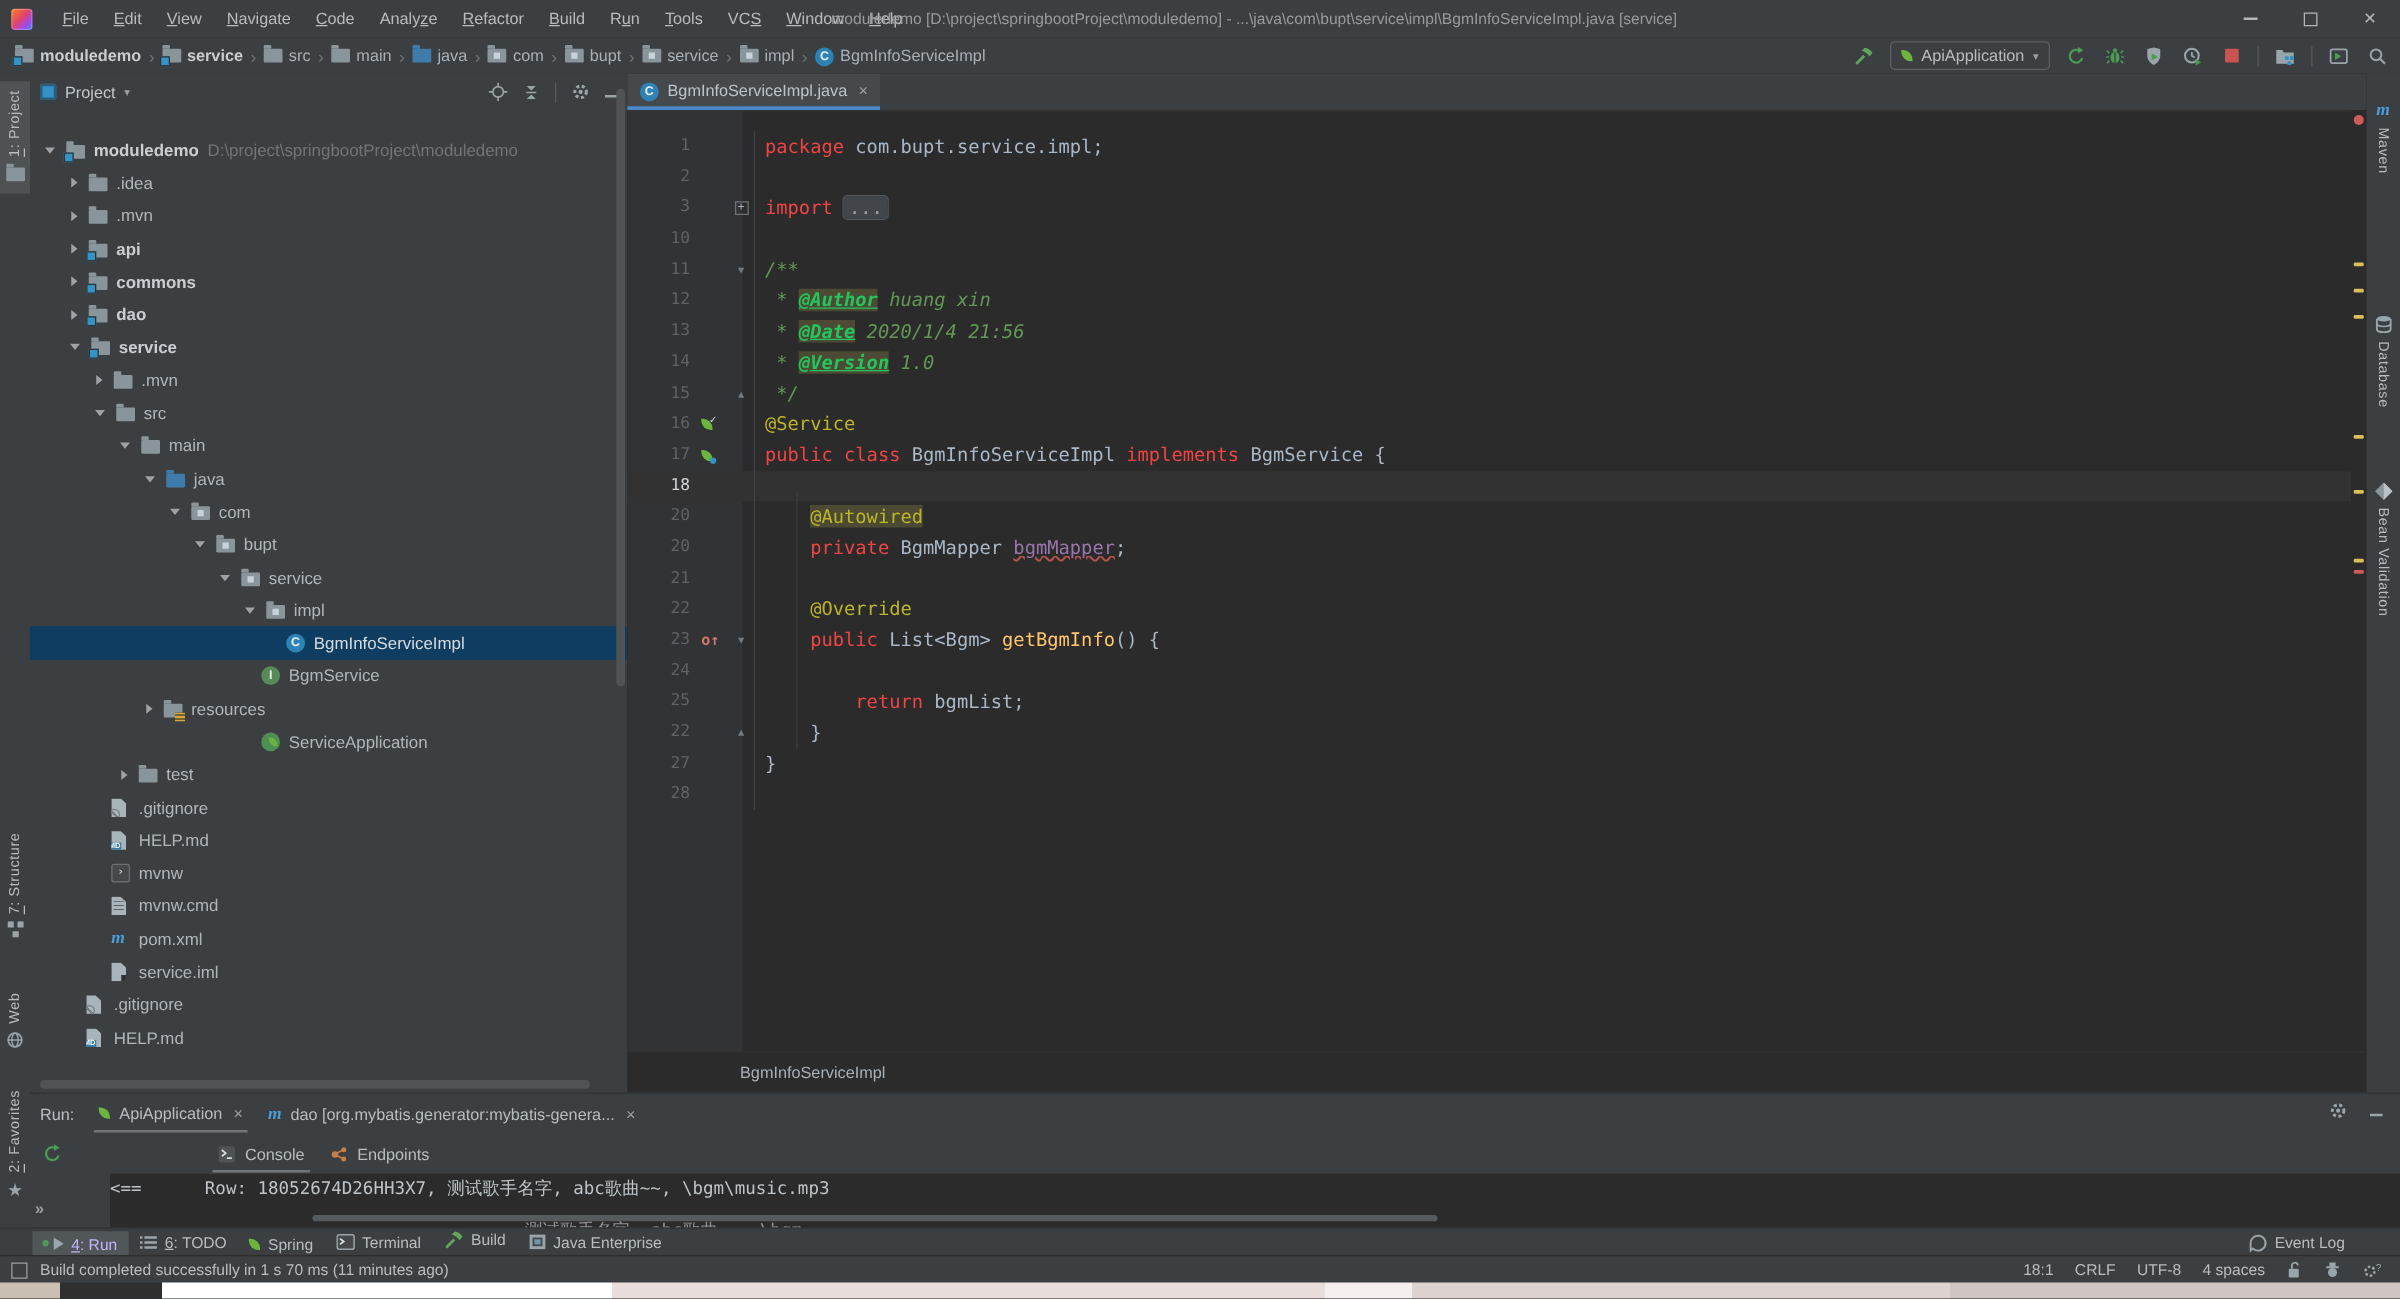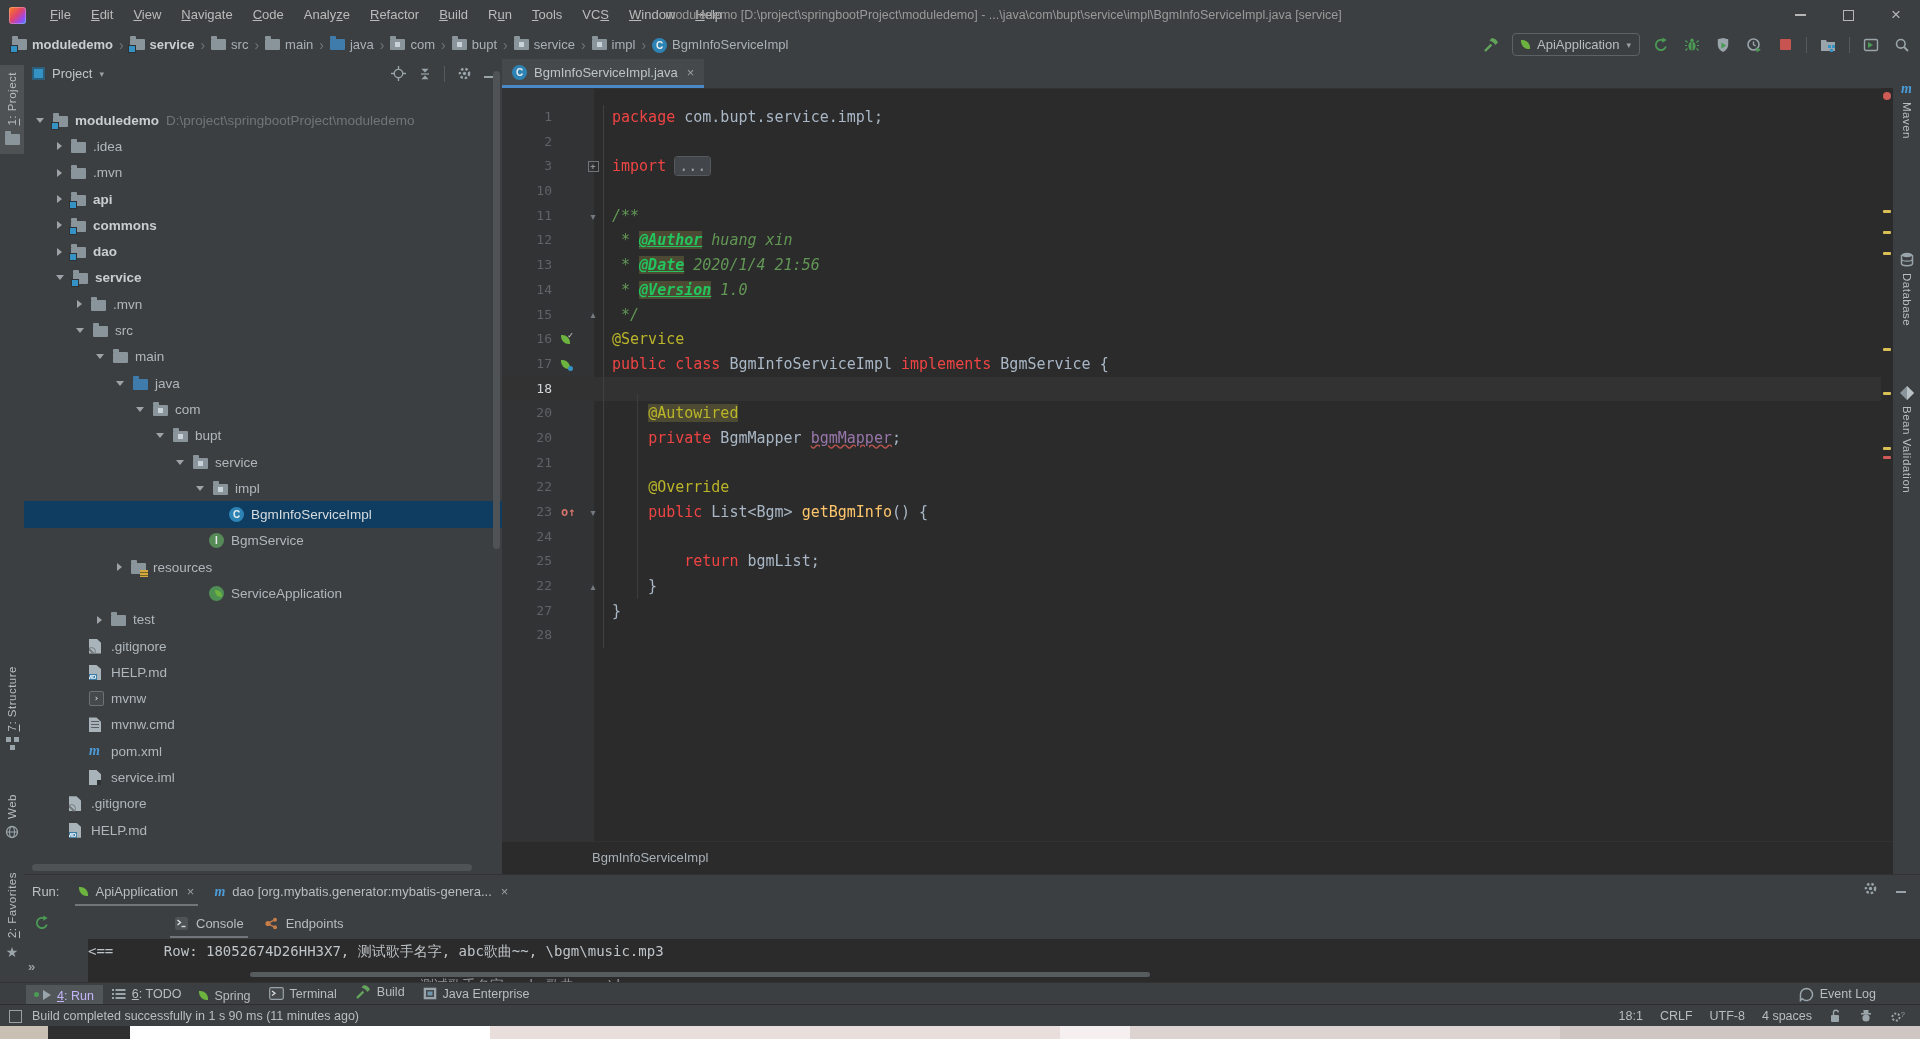--- a/index.html
+++ b/index.html
@@ -883,21 +883,21 @@
           <svg width="15" height="15" viewBox="0 0 15 15">
             <path d="M7.5 1.5a6 6 0 1 1-4.2 10.3L1.5 13.5V7.5a6 6 0 0 1 6-6z" fill="none" stroke="#9aa5ab" stroke-width="1.5"></path>
           </svg>
         </span>
       <span>Event Log</span>
     </span>
   </div>
 
   <div id="statusbar">
     <span id="stwicon"></span>
-    <span>Build completed successfully in 1 s 90 ms (11 minutes ago)</span>
+    <span>Build completed successfully in 1 s 70 ms (11 minutes ago)</span>
     <span id="statusright">
       <span>18:1</span>
       <span>CRLF</span>
       <span>UTF-8</span>
       <span>4 spaces</span>
       <span>
           <svg width="13" height="14" viewBox="0 0 13 14">
             <rect x="2" y="6" width="8" height="7" rx="1" fill="#9aa5ab"></rect>
             <path d="M4.5 6V3.8A2.4 2.4 0 0 1 9.3 3.4" fill="none" stroke="#9aa5ab" stroke-width="1.4"></path>
           </svg>

